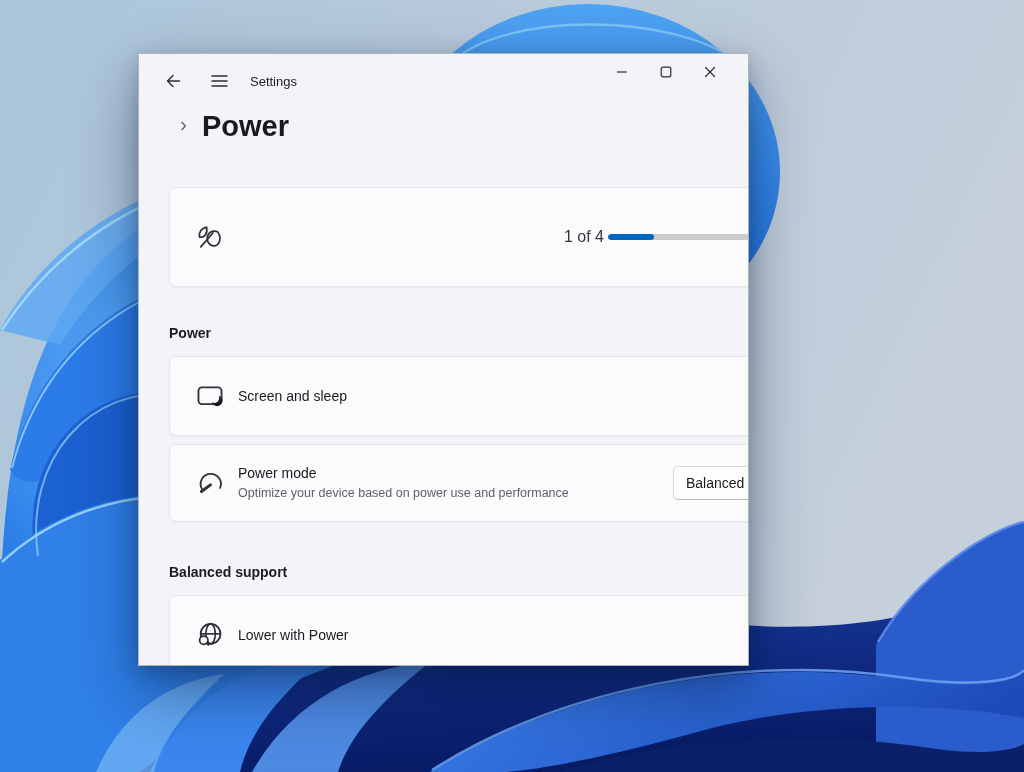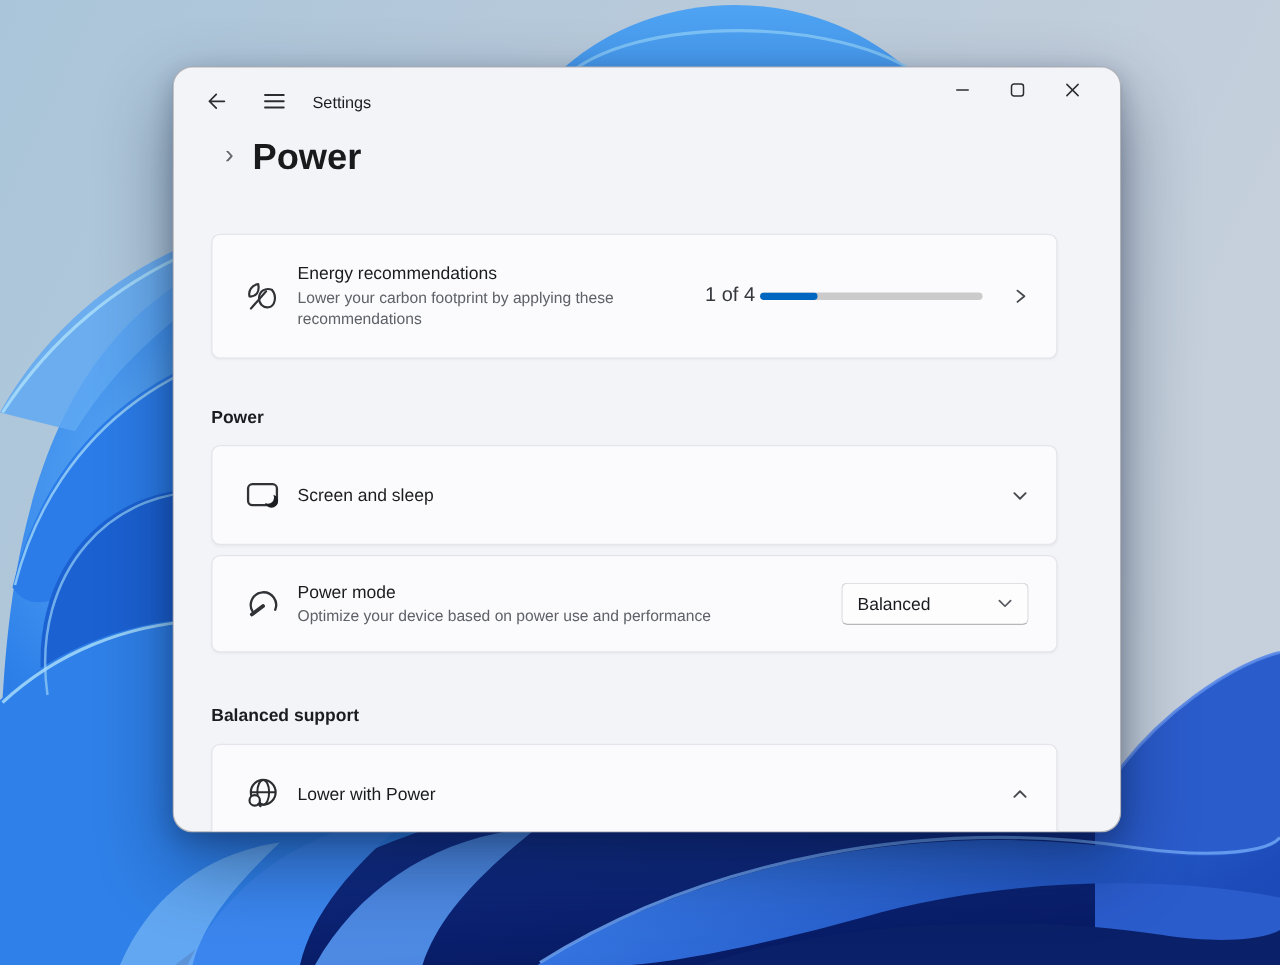--- a/index.html
+++ b/index.html
@@ -1,22 +1,22 @@
 <!DOCTYPE html>
 <html><head>
 <meta charset="utf-8">
 <style>
   html,body{margin:0;padding:0;background:#9db8cc;}
   .stage{position:relative;width:1024px;height:772px;overflow:hidden;
          font-family:"Liberation Sans",sans-serif;-webkit-font-smoothing:antialiased;}
   .wallpaper{position:absolute;inset:0;width:1024px;height:772px;display:block;}
 
   
-  .window{position:absolute;left:138px;top:53px;width:759px;height:613px;
-          background:#f3f4f8;border-radius:16px;overflow:hidden;
+  .window{position:absolute;left:138px;top:53px;width:611px;height:613px;
+          background:#f3f4f8;border-radius:0;overflow:hidden;
           border:1px solid rgba(96,100,108,.45);box-sizing:border-box;
           box-shadow:0 26px 58px rgba(4,18,48,.42),0 6px 18px rgba(4,18,48,.22);}
 
   
   .tb-left{position:absolute;left:18px;top:8px;height:38px;display:flex;align-items:center;}
   .tb-btn{width:32px;height:32px;display:flex;align-items:center;justify-content:center;
           border-radius:5px;cursor:default;}
   .app-title{margin-left:15px;font-size:13px;color:#1b1d20;}
   .caption-group{position:absolute;right:16px;top:4px;display:flex;}
   .cap-btn{width:44px;height:28px;display:flex;align-items:center;justify-content:center;}
@@ -153,24 +153,20 @@
     </div>
 
     <div class="card card-energy">
       <div class="icon-box">
         <svg class="glyph" width="30" height="30" viewBox="0 0 26 26">
           <path d="M10,4.5 C5.5,5.5 3,9 4,13.2 C8.5,13.4 11.2,10 10,4.5 Z" fill="none" stroke="#303236" stroke-width="1.5" stroke-linejoin="round"></path>
           <path d="M19.5,8.5 C14.8,6.8 10.8,9.6 10.6,14 C10.4,18 13.3,21.2 17.3,20.6 C21.6,19.9 23.3,13.1 19.5,8.5 Z" fill="none" stroke="#303236" stroke-width="1.5" stroke-linejoin="round"></path>
           <path d="M5,21.5 L15.5,9.5" stroke="#303236" stroke-width="1.5" stroke-linecap="round"></path>
         </svg>
       </div>
-      <div class="card-text energy-text">
-        <div class="card-title">Energy recommendations</div>
-        <div class="card-sub">Lower your carbon footprint by applying these recommendations</div>
-      </div>
       <div class="spacer"></div>
       <div class="progress-label">1 of 4</div>
       <div class="progress-track">
         <div class="progress-fill" style="width:26%"></div>
       </div>
       <div class="chev-right-wrap">
         <svg class="glyph" width="13" height="14" viewBox="0 0 13 14">
           <path d="M4,2.5 L9.5,7 L4,11.5" fill="none" stroke="#45484d" stroke-width="1.5" stroke-linecap="round" stroke-linejoin="round"></path>
         </svg>
       </div>

